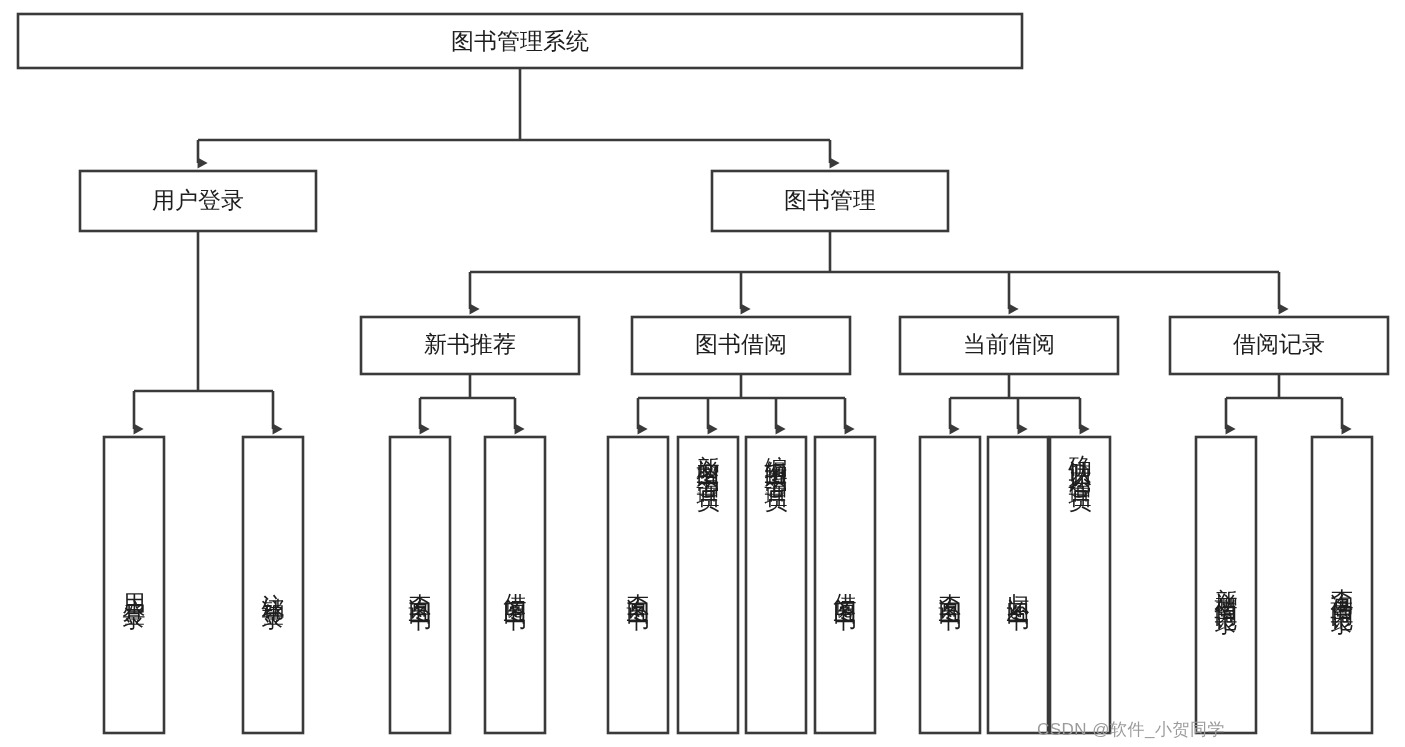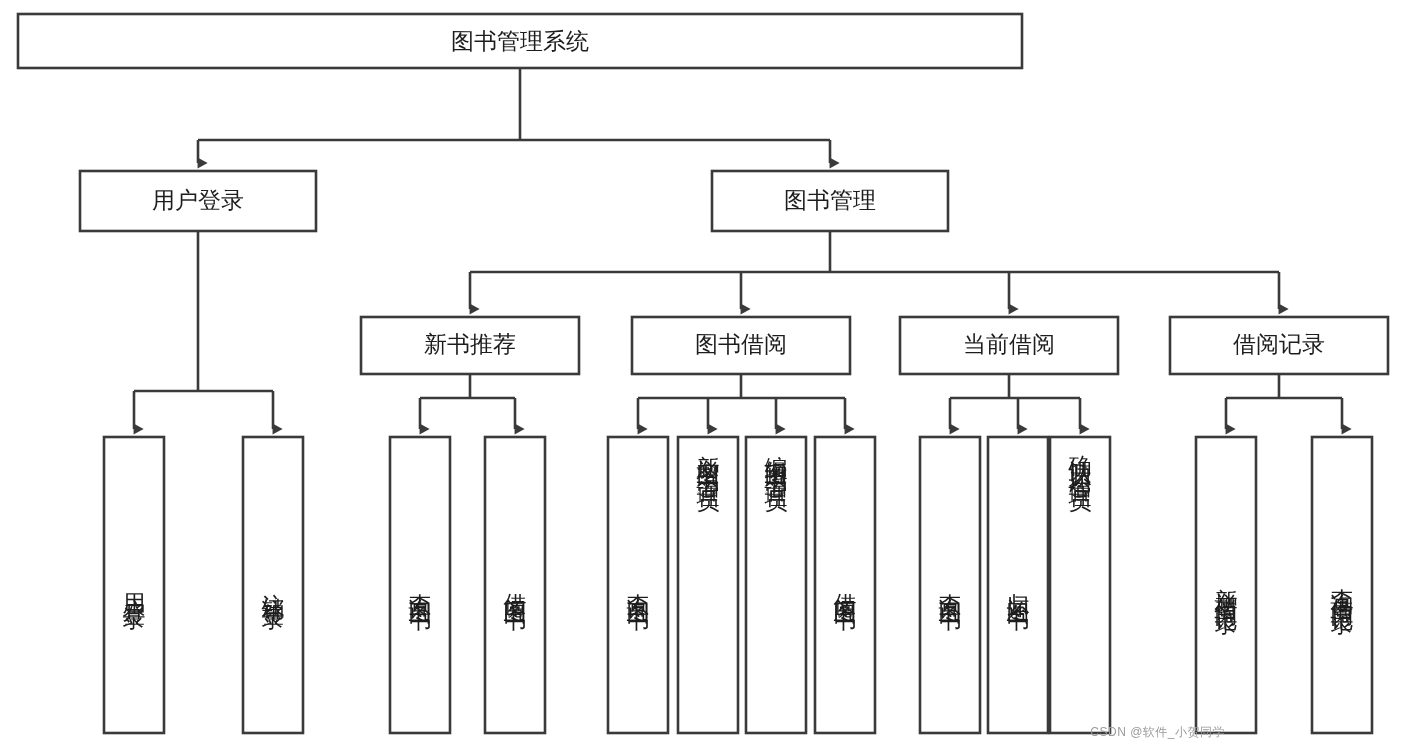--- a/index.html
+++ b/index.html
@@ -64,21 +64,21 @@
     line-height: 1;
     letter-spacing: 5px;
     color: #1d1d1d;
     white-space: nowrap;
   }
   .watermark {
     position: absolute;
     right: 10px;
     bottom: 6px;
     font-family: "Liberation Sans", "DejaVu Sans", sans-serif;
-    font-size: 12px;
+    font-size: 17px;
     color: #9b9b9b;
     letter-spacing: 0.5px;
     white-space: nowrap;
   }
 </style>
 </head>
 <body>
 
 <div id="diagram-root">
 

